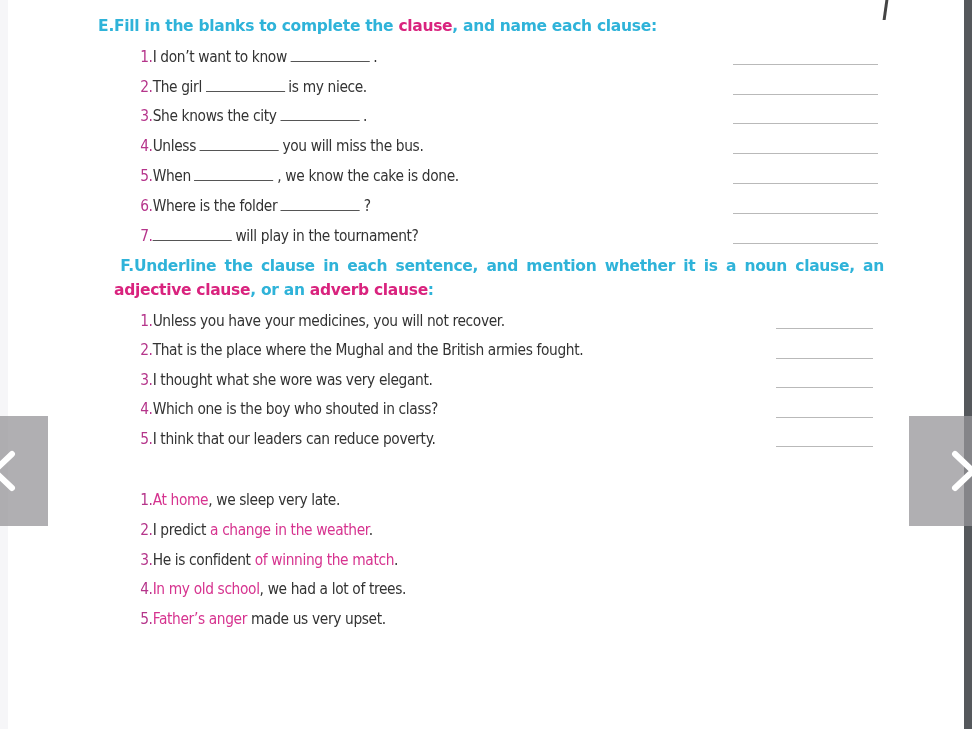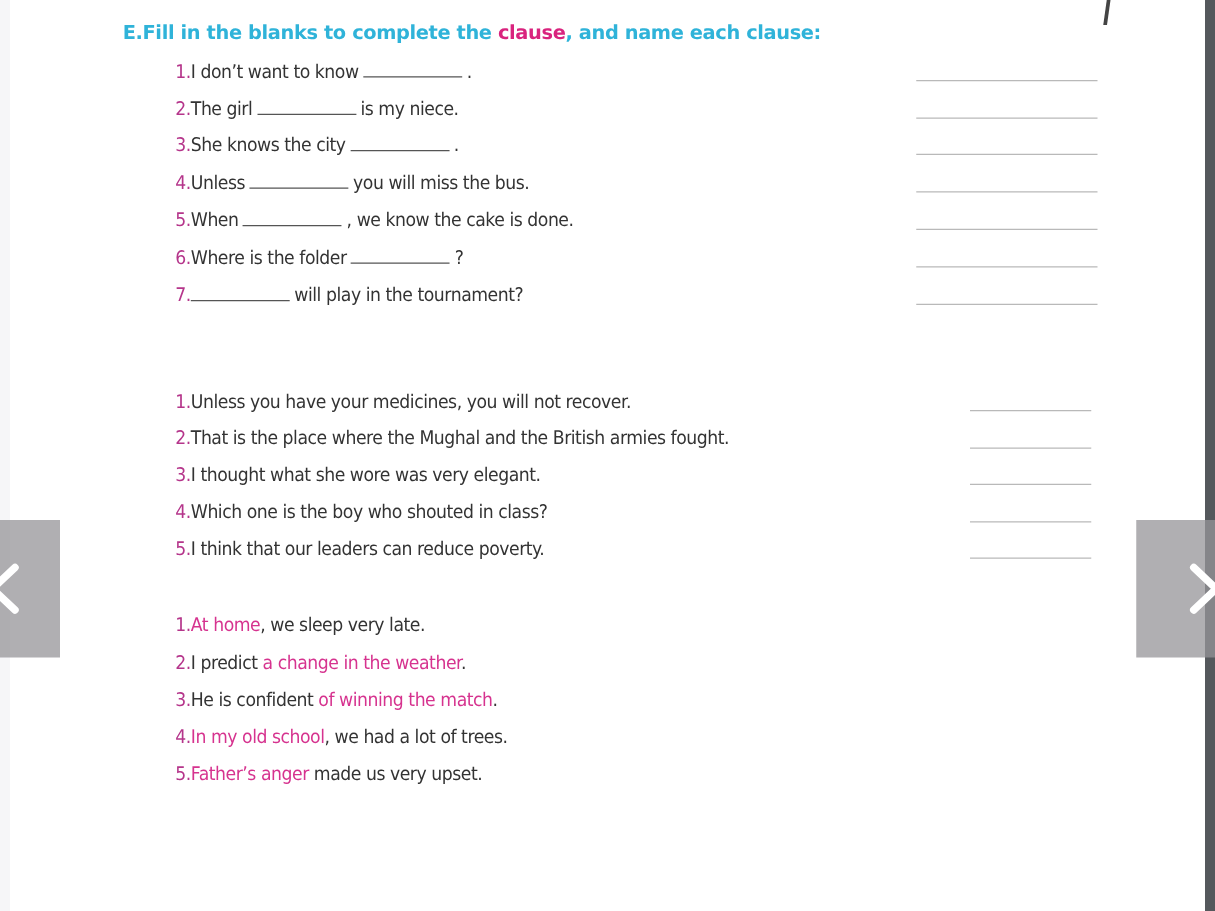--- a/index.html
+++ b/index.html
@@ -95,20 +95,26 @@
   </div>
 
   <div class="ansline" style="left:733px; top:64px; width:145px;"></div>
   <div class="ansline" style="left:733px; top:94px; width:145px;"></div>
   <div class="ansline" style="left:733px; top:123px; width:145px;"></div>
   <div class="ansline" style="left:733px; top:153px; width:145px;"></div>
   <div class="ansline" style="left:733px; top:183px; width:145px;"></div>
   <div class="ansline" style="left:733px; top:213px; width:145px;"></div>
   <div class="ansline" style="left:733px; top:243px; width:145px;"></div>
 
+  <div class="section-head" style="top:257px; width:810px;">
+    <span class="letter">F.</span><span style="word-spacing:3.2px;">Underline the clause in each sentence, and mention whether it is a noun clause, an</span>
+  </div>
+  <div class="section-head" style="top:281px; left:114px;">
+    <span class="hl">adjective clause</span><span>, or an </span><span class="hl">adverb clause</span><span>:</span>
+  </div>
 
   <div class="q" style="top:312px;">
     <span class="num">1.</span><span>Unless you have your medicines, you will not recover.</span>
   </div>
   <div class="q" style="top:341px;">
     <span class="num">2.</span><span>That is the place where the Mughal and the British armies fought.</span>
   </div>
   <div class="q" style="top:371px;">
     <span class="num">3.</span><span>I thought what she wore was very elegant.</span>
   </div>

